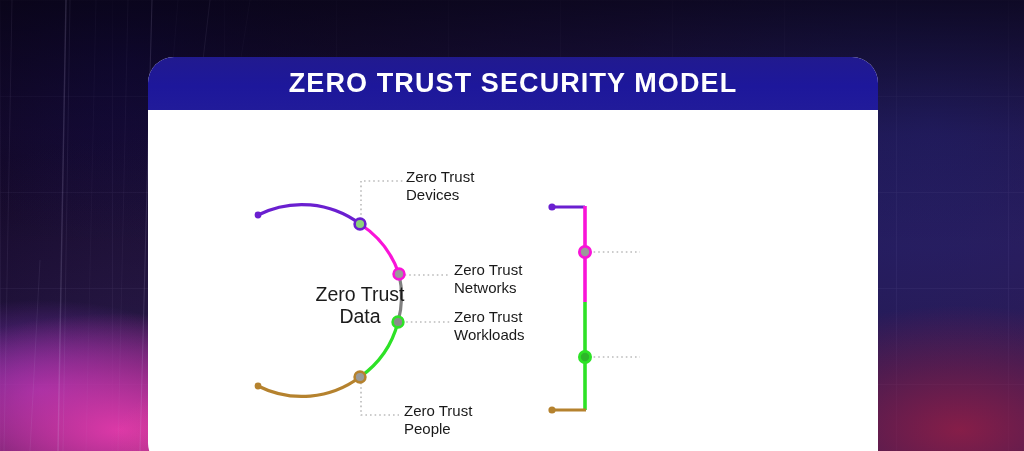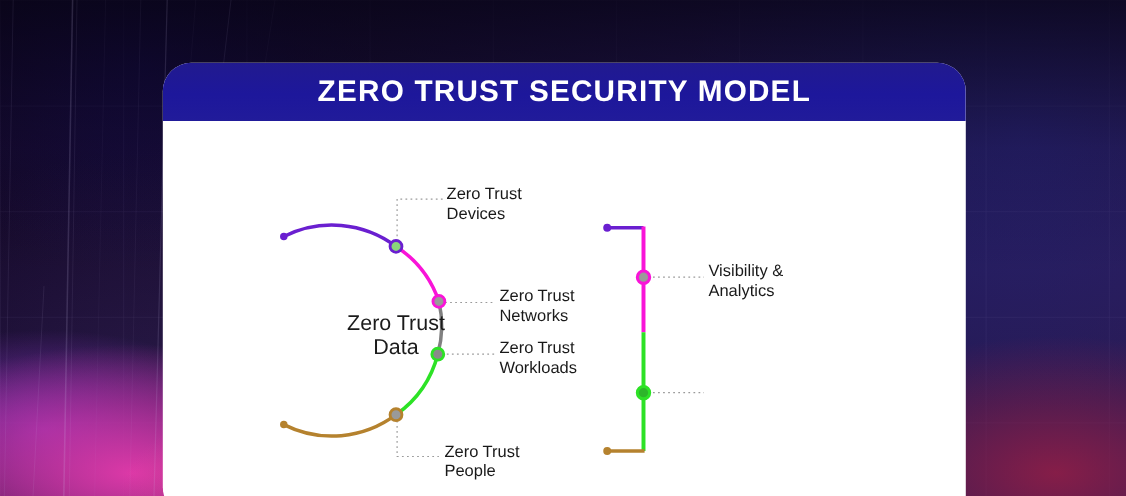--- a/index.html
+++ b/index.html
@@ -180,17 +180,15 @@
 
       <div class="lbl" style="left:258px;top:58px;width:140px;">Zero Trust
 Devices</div>
       <div class="lbl" style="left:306px;top:151px;width:150px;">Zero Trust
 Networks</div>
       <div class="lbl" style="left:306px;top:198px;width:150px;">Zero Trust
 Workloads</div>
       <div class="lbl" style="left:256px;top:292px;width:140px;">Zero Trust
 People</div>
 
-      <div class="lbl" style="left:496px;top:128px;width:180px;">Visibility &amp;
-Analytics</div>
     </div>
   </div>
 </div>
 
 </body></html>

